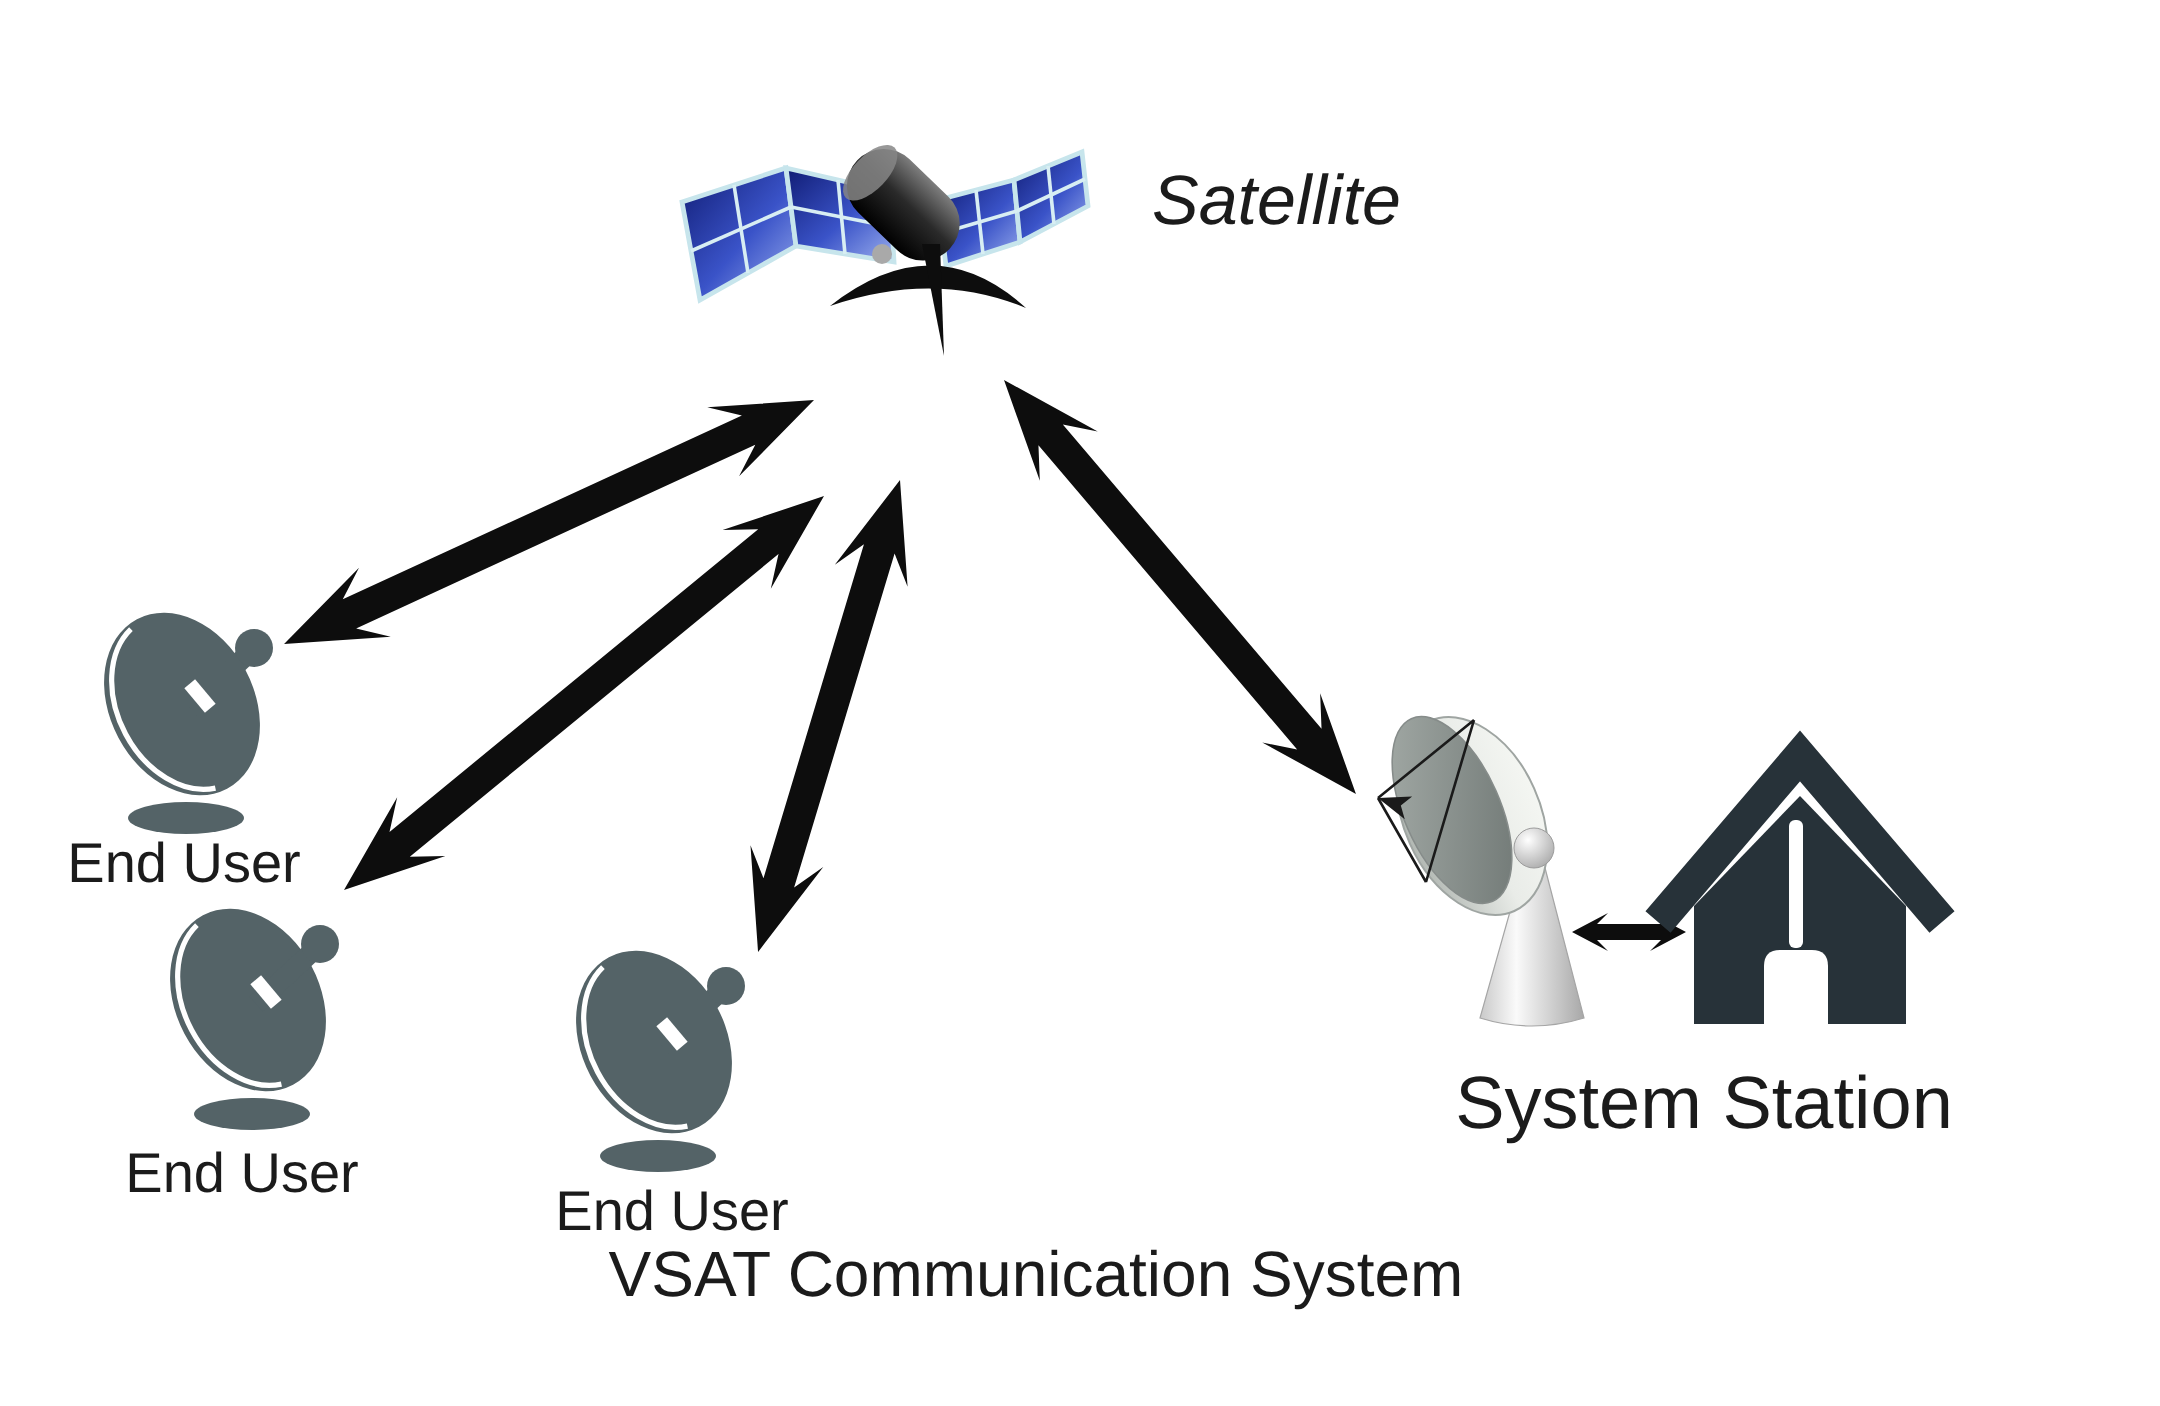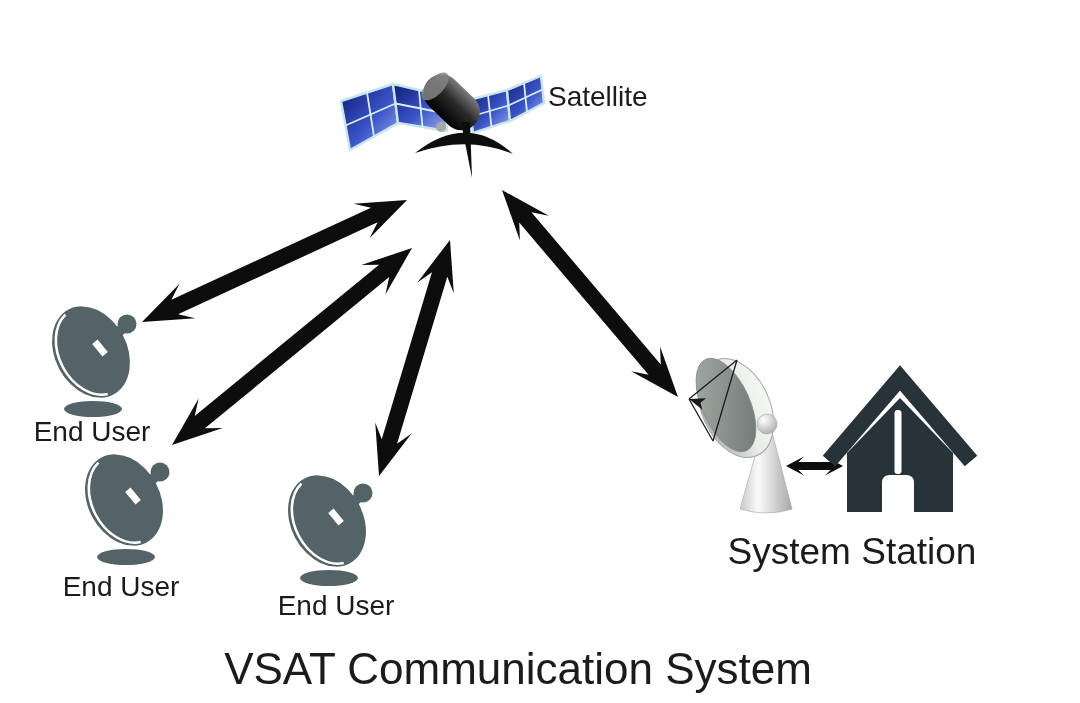--- a/index.html
+++ b/index.html
@@ -7,27 +7,27 @@
     --dish:#546367; --house:#273239;
   }
   html,body{margin:0;padding:0;background:#fff;}
   .stage{
     position:relative; width:1080px; height:703px; background:var(--bg);
     overflow:hidden; font-family:"Liberation Sans", sans-serif; color:var(--text);
   }
   .stage svg{position:absolute; left:0; top:0;}
   .lbl{position:absolute; white-space:nowrap; color:var(--text); line-height:1;}
   .lbl.centered{transform:translateX(-50%);}
-  .satellite-label{left:548px; top:83px; font-size:28px;}
+  .satellite-label{left:576px; top:83px; font-size:35px;font-style:italic;}
   .eu-label{font-size:28px;}
   .eu1{left:92px;  top:418px;}
   .eu2{left:121px; top:573px;}
   .eu3{left:336px; top:592px;}
   .earth-label{left:852px; top:533px; font-size:37px;}
-  .title-label{left:518px; top:647px; font-size:44px;}
+  .title-label{left:518px; top:621px; font-size:32px;}
 </style>
 </head>
 <body>
 
 <div class="stage">
 
   <svg width="1080" height="703" viewBox="0 0 1080 703">
     <defs>
       <linearGradient id="panelGrad" x1="0" y1="0" x2="1" y2="1">
         <stop offset="0" stop-color="#101c74"></stop>

